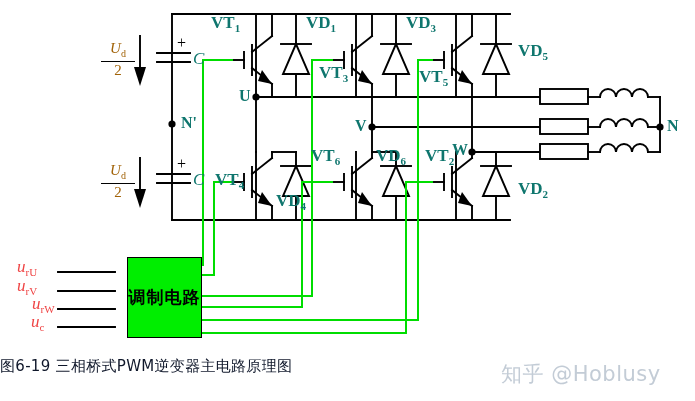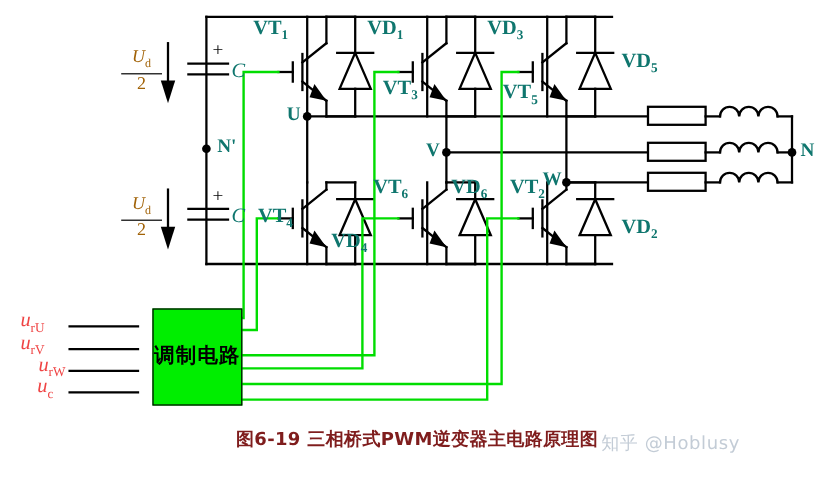--- a/index.html
+++ b/index.html
@@ -107,33 +107,32 @@
     font-weight: bold;
     color: #000;
     letter-spacing: 1px;
     line-height: 1.25;
   }
   #caption {
     position: absolute;
     left: 0;
     top: 357px;
     width: 695px;
-    text-align: center;
     font-family: "DejaVu Sans", sans-serif;
     font-size: 15px;
-    font-weight: bold;
-    color: #7f1d1d;
+    font-weight: normal;
+    color: #0f172a;
     letter-spacing: 0.3px;
   }
   #watermark {
     position: absolute;
     left: 501px;
     top: 360px;
     font-family: "DejaVu Sans", sans-serif;
-    font-size: 15px;
+    font-size: 21px;
     color: #c3ccd6;
     letter-spacing: 0.5px;
   }
 </style>
 </head>
 <body>
 
 <div id="page">
 
   <svg id="circuit-svg" viewBox="0 0 695 401">

